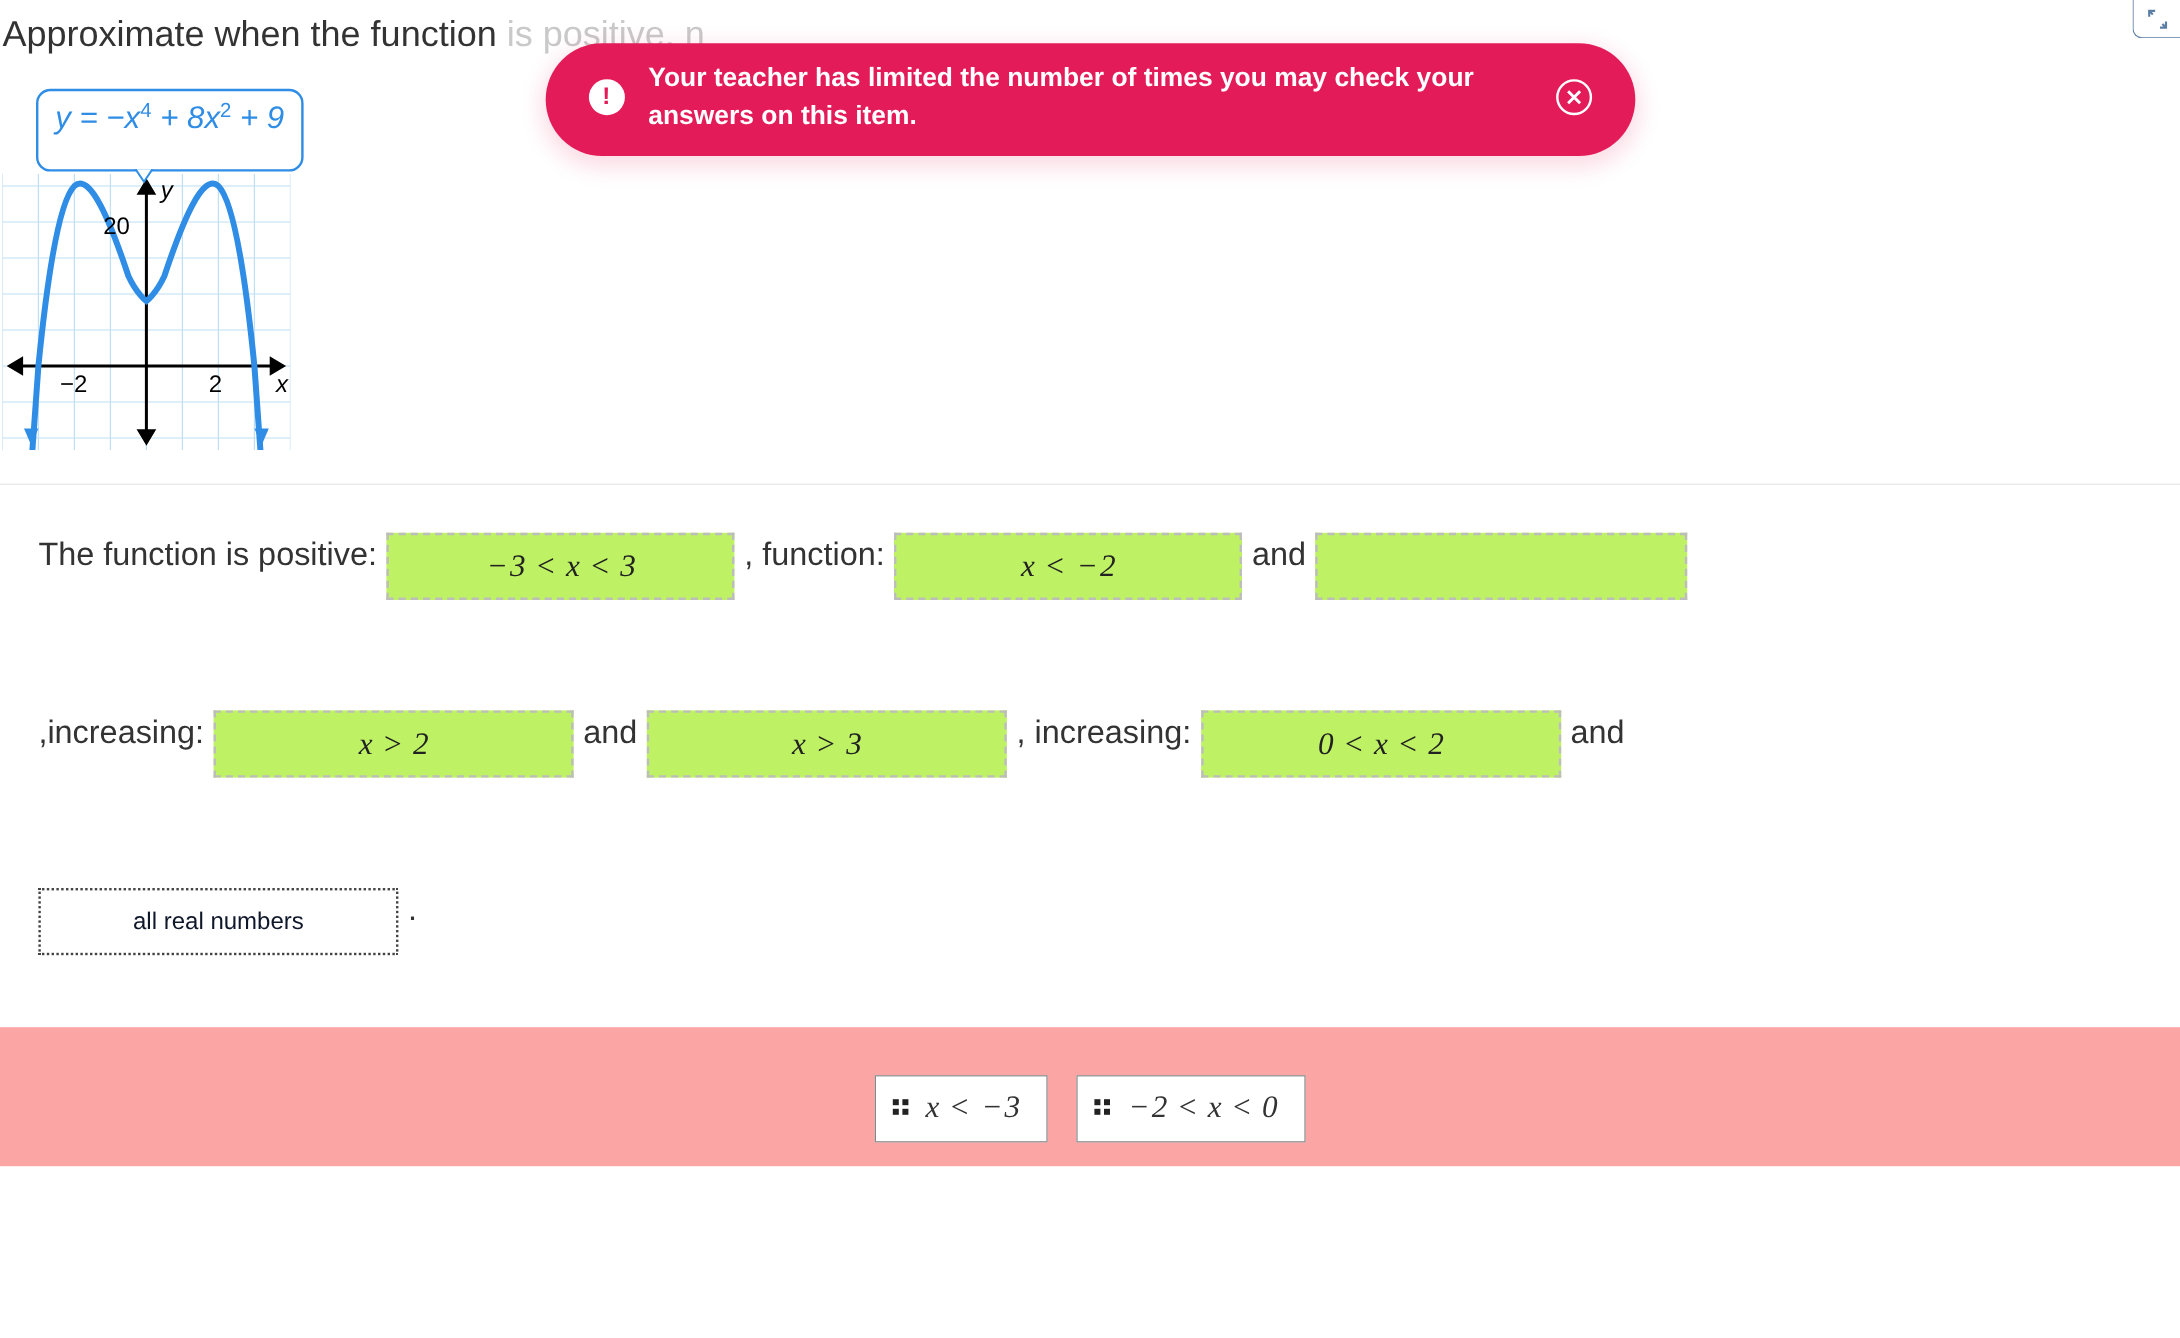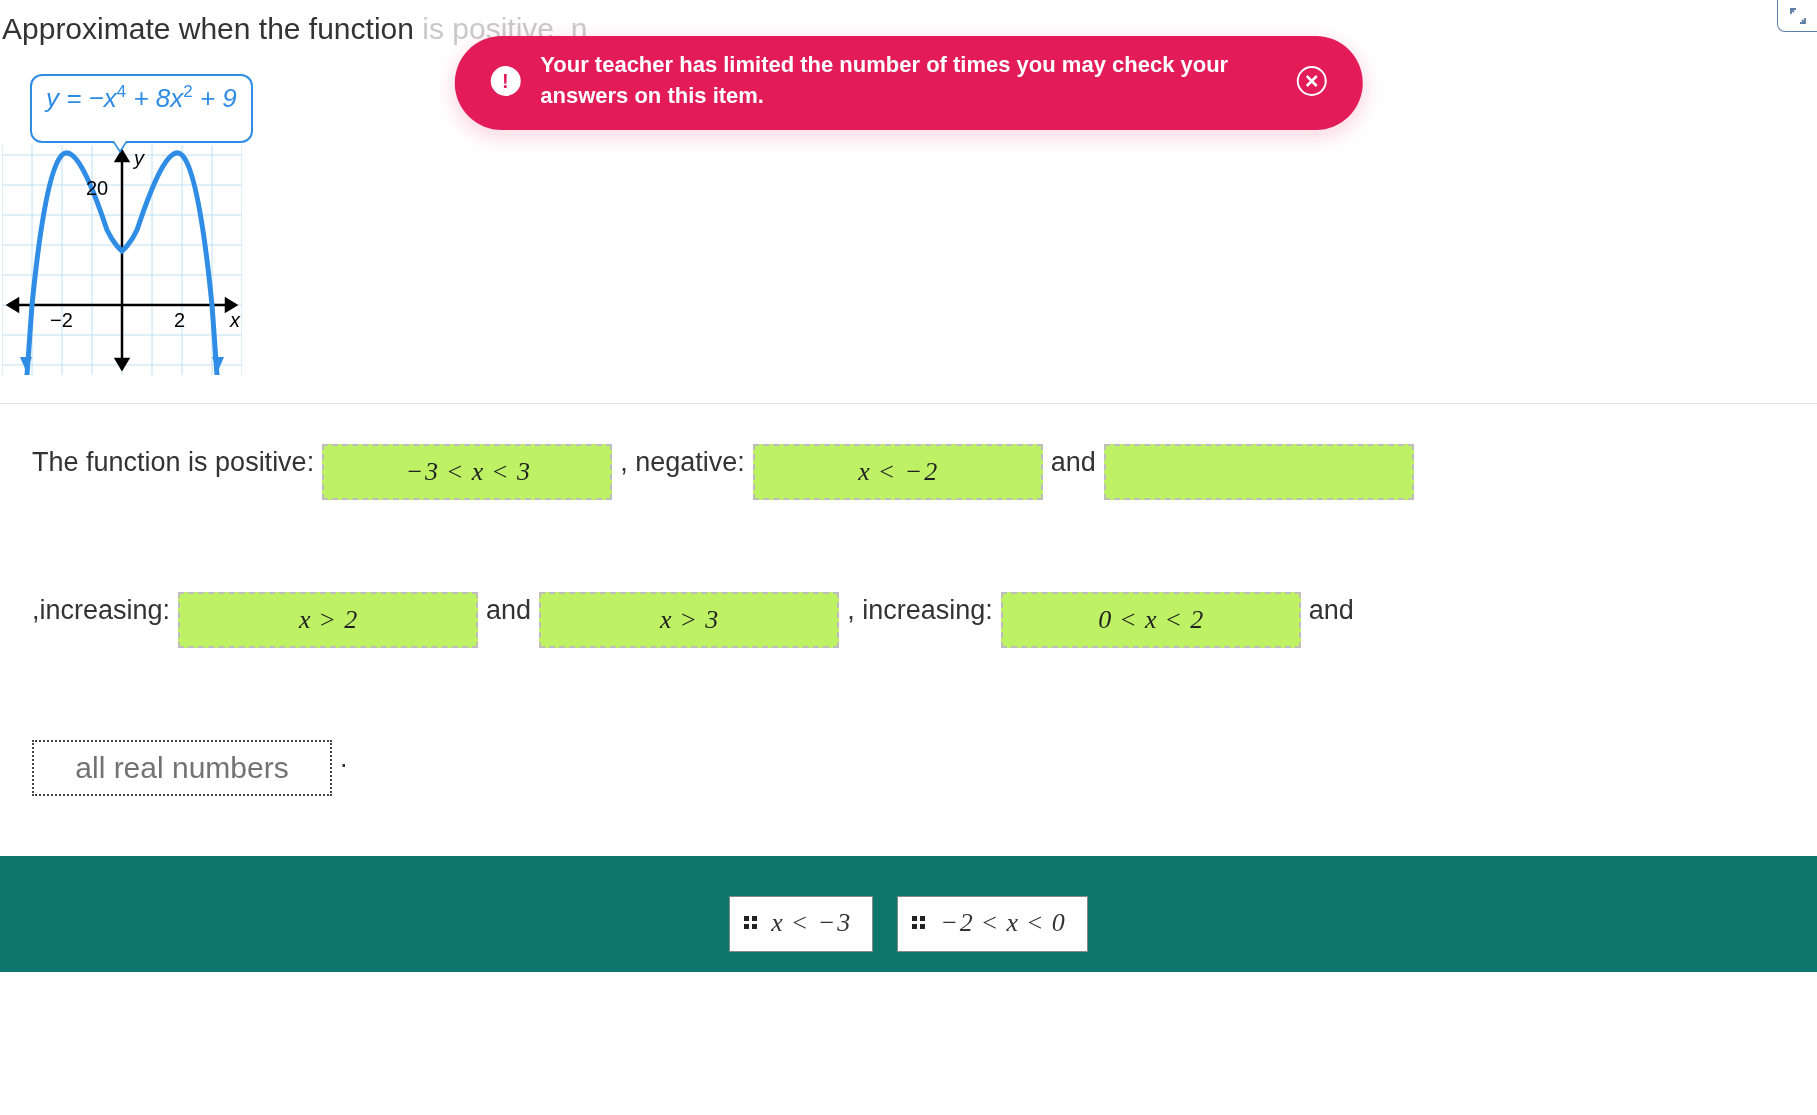--- a/index.html
+++ b/index.html
@@ -144,26 +144,26 @@
   .slot.empty { color: transparent; }
   .slot .math { font-family: "Times New Roman", serif; }
 
   .bank {
     display: inline-flex;
     align-items: center;
     justify-content: center;
     border: 2px dotted #444;
     min-height: 56px;
     padding: 0 36px;
-    font-size: 30px;
-    color: #737373;
+    font-size: 20px;
+    color: #0f172a;
   }
 
   .choices-bar {
-    background: #0f766e;
+    background: #fca5a5;
     padding: 40px 0 20px 0;
     margin-top: 60px;
     display: flex;
     justify-content: center;
     gap: 24px;
   }
   .choice {
     background: #fff;
     border: 1.5px solid #888;
     padding: 8px 22px 10px 14px;
@@ -262,21 +262,21 @@
 
 <hr class="section-rule">
 
 <div class="answers">
 
   <span class="lbl">The function is positive:</span>
   <span class="slot" style="width:290px">
     <span class="math"><span class="op">−</span>3 <span class="op">&lt;</span> <i>x</i> <span class="op">&lt;</span> 3</span>
   </span>
 
-  <span class="lbl">, negative:</span>
+  <span class="lbl">, function:</span>
   <span class="slot" style="width:290px">
     <span class="math"><i>x</i> <span class="op">&lt;</span> <span class="op">−</span>2</span>
   </span>
 
   <span class="lbl">and</span>
   <span class="slot empty" style="width:310px">&nbsp;</span>
 
   <div style="flex-basis:100%; height:0"></div>
 
   <span class="lbl">,increasing:</span>

